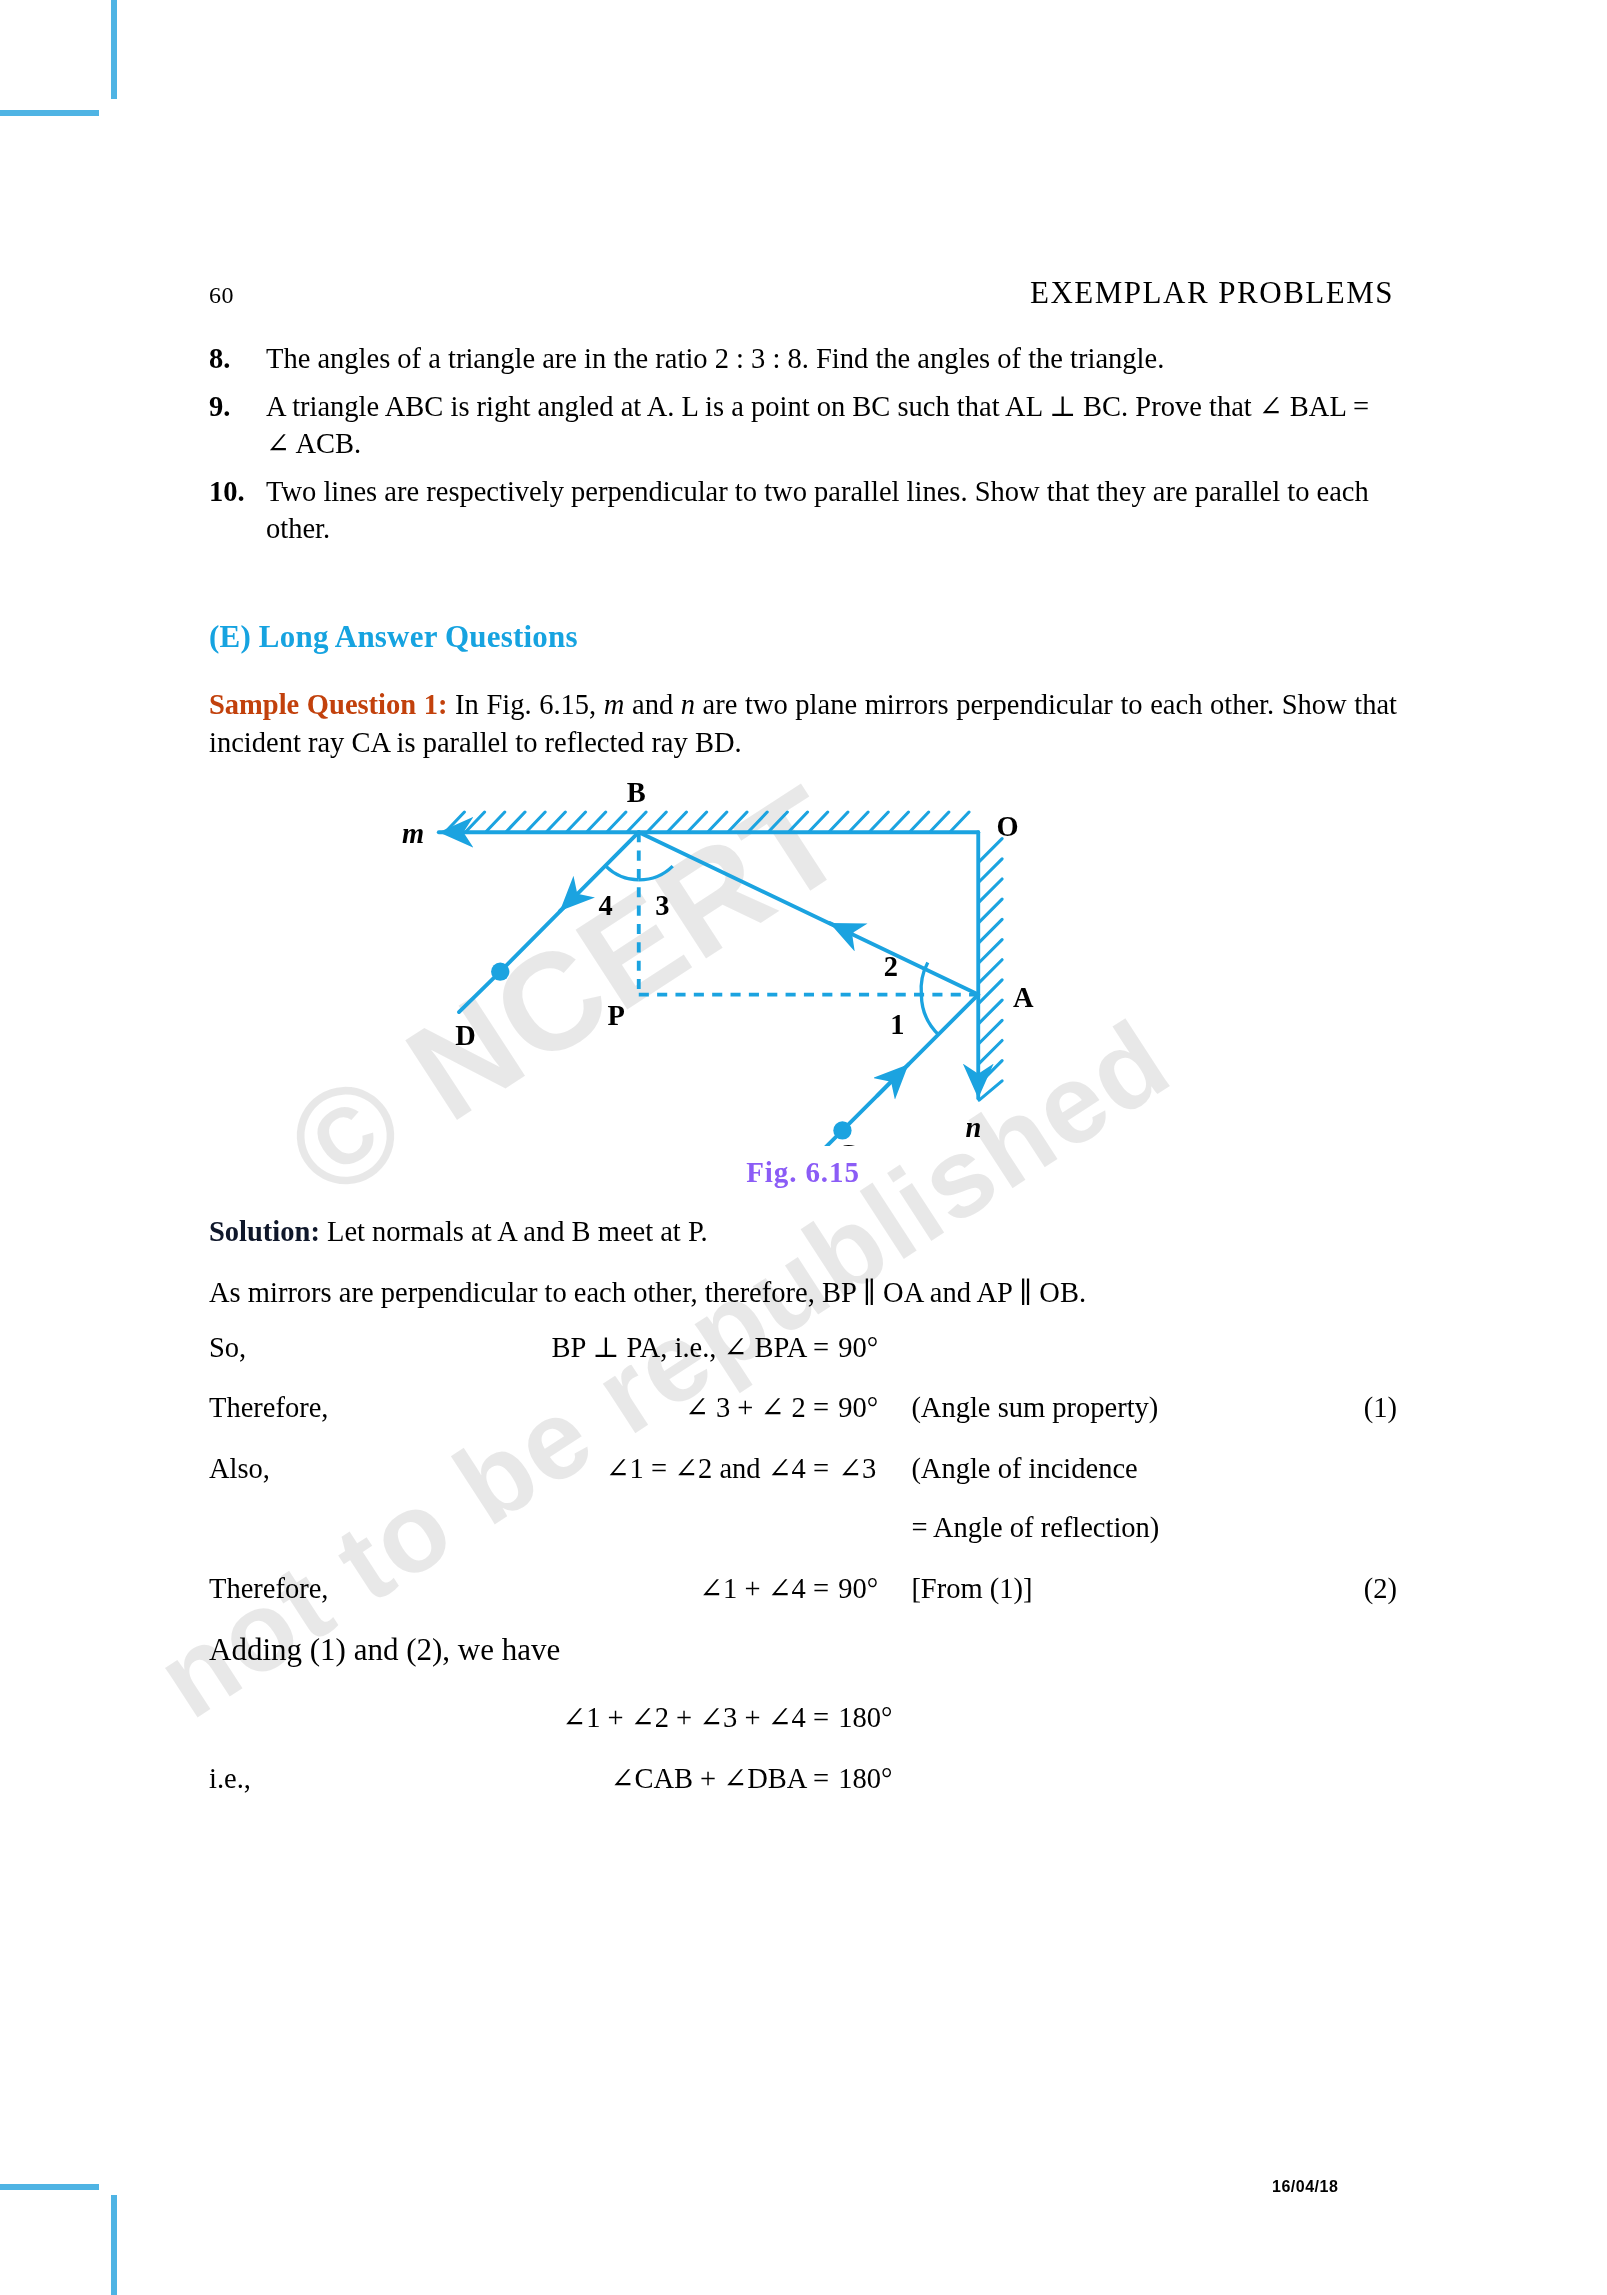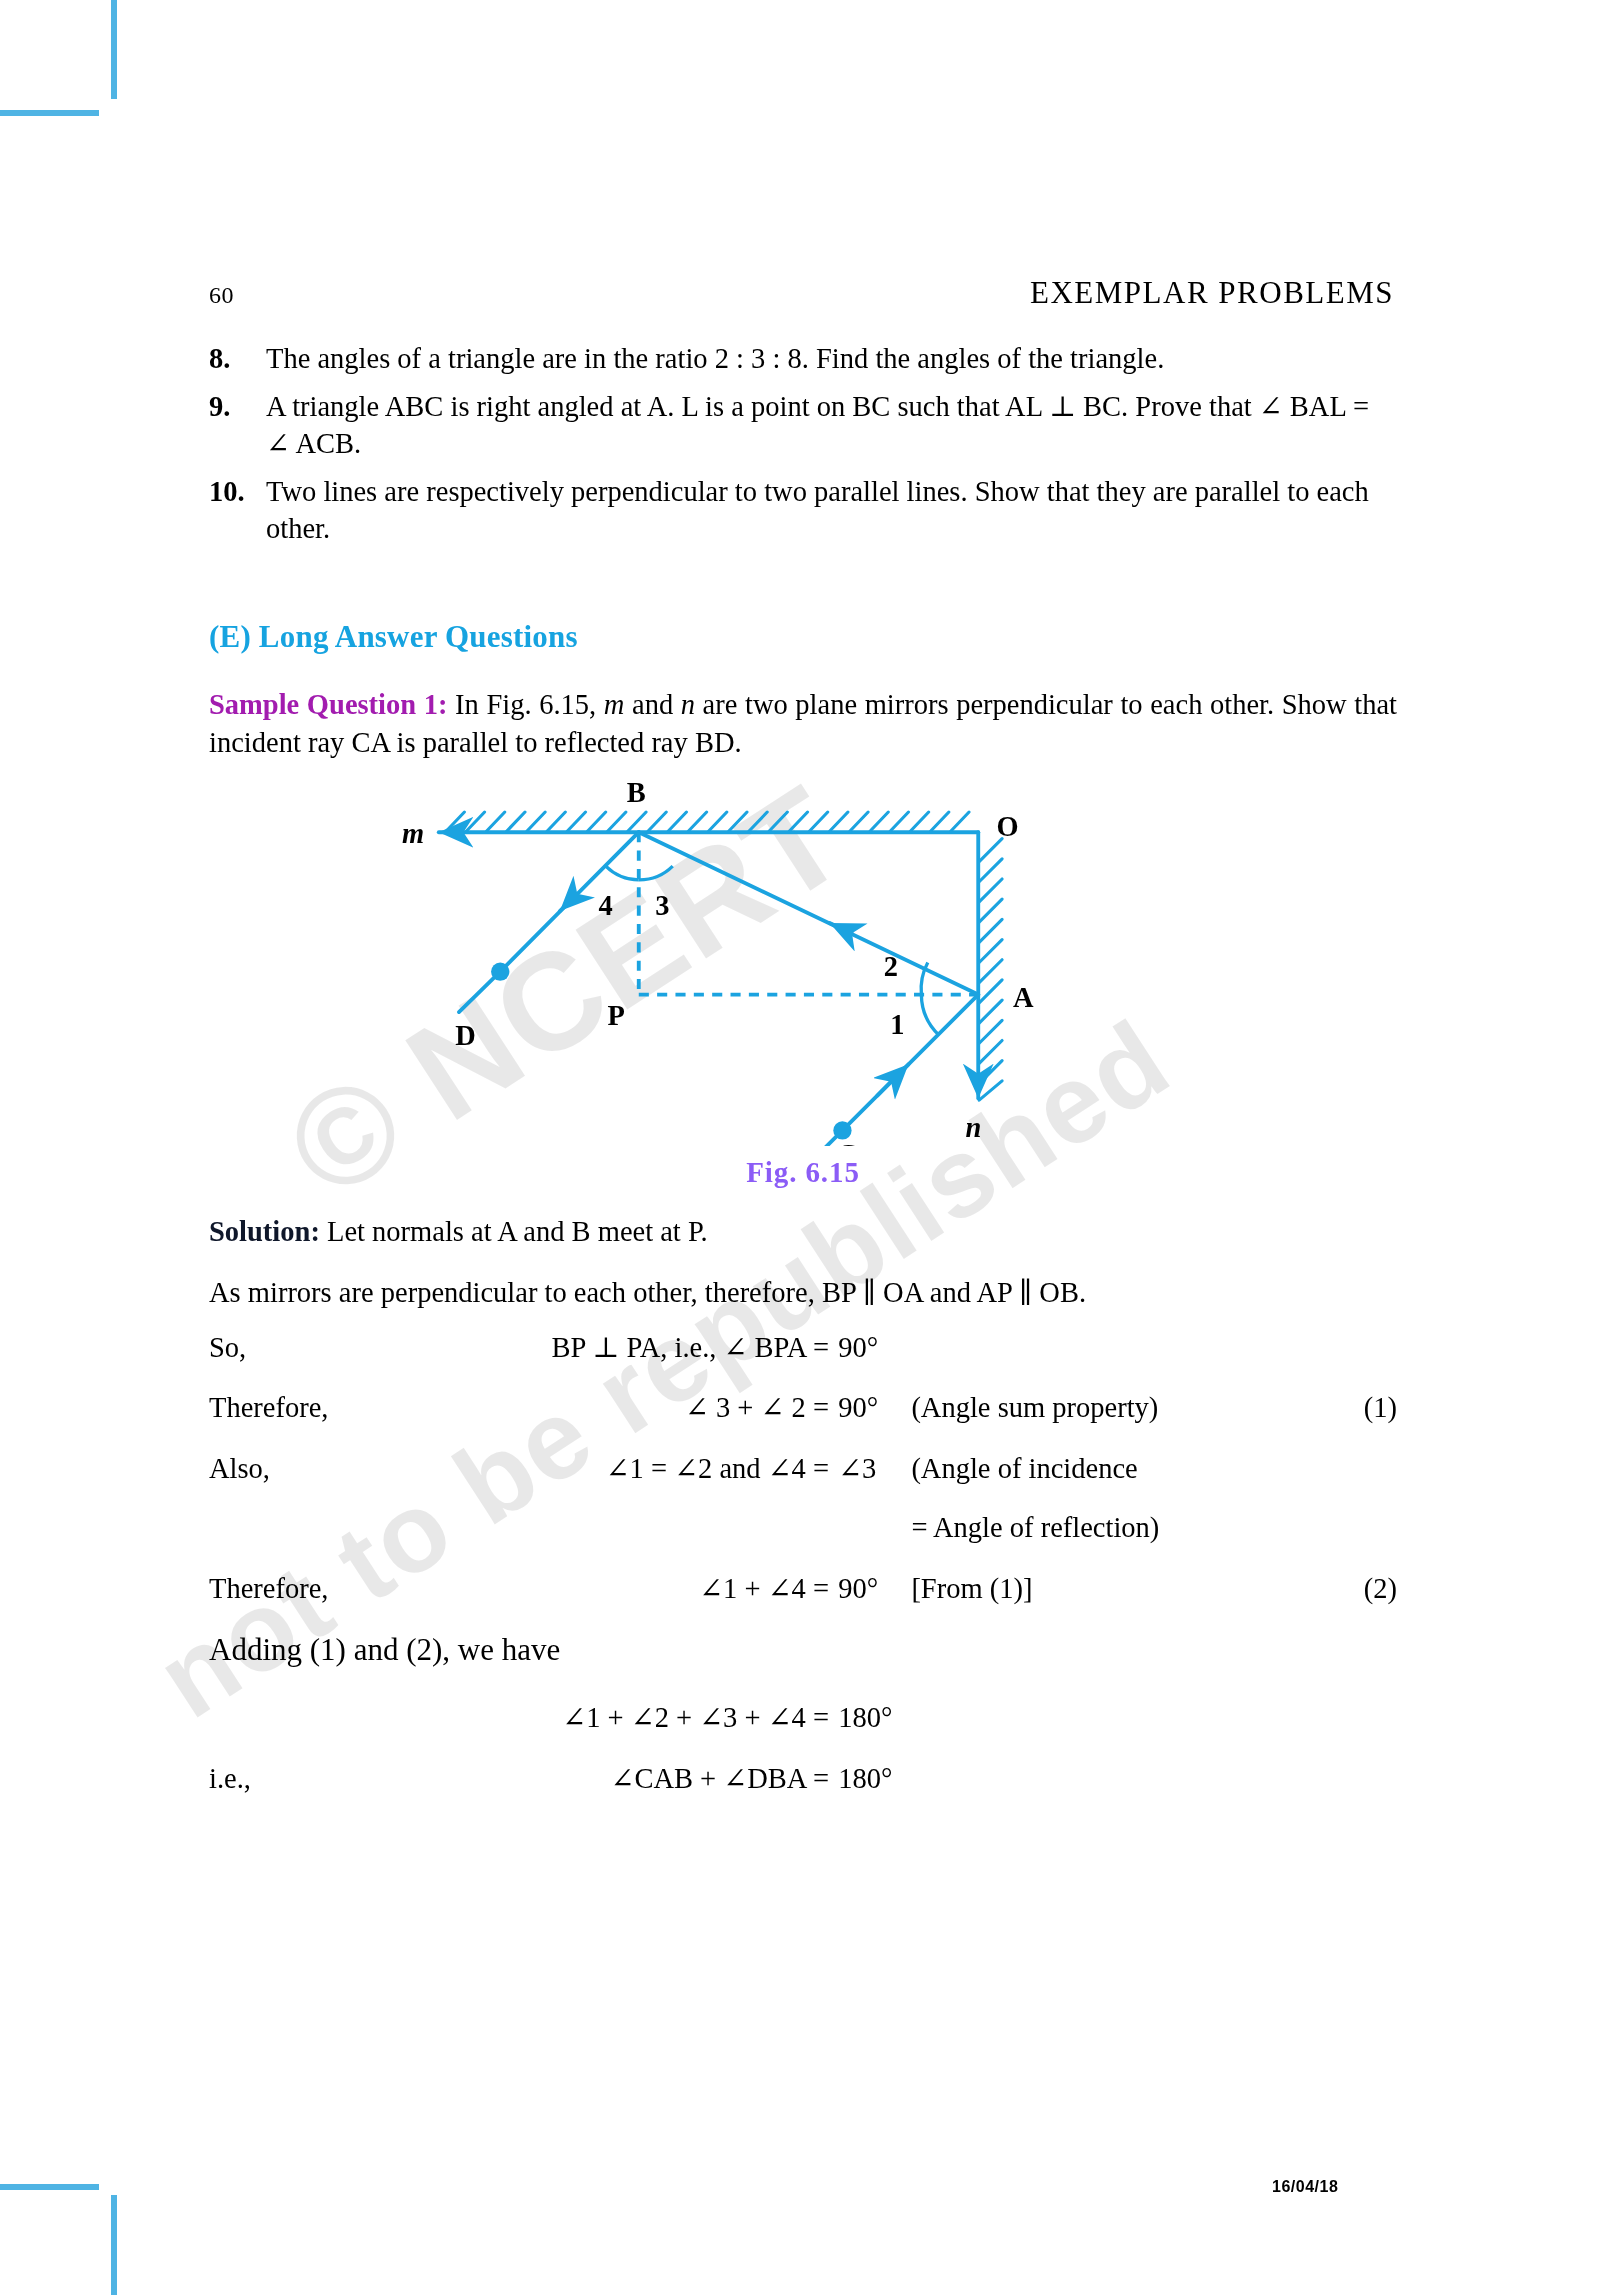--- a/index.html
+++ b/index.html
@@ -129,21 +129,21 @@
     letter-spacing: 0.2px;
   }
 
   .para {
     font-size: 28.5px;
     line-height: 1.34;
     margin-bottom: 9.2px;
     text-align: justify;
   }
   .lead-blue {
-    color: #a21caf;
+    color: #c2410c;
     font-weight: bold;
   }
   .lead-blue-solid {
     color: #0f172a;
     font-weight: bold;
   }
   .ital { font-style: italic; }
 
   
   .figure-wrap {

